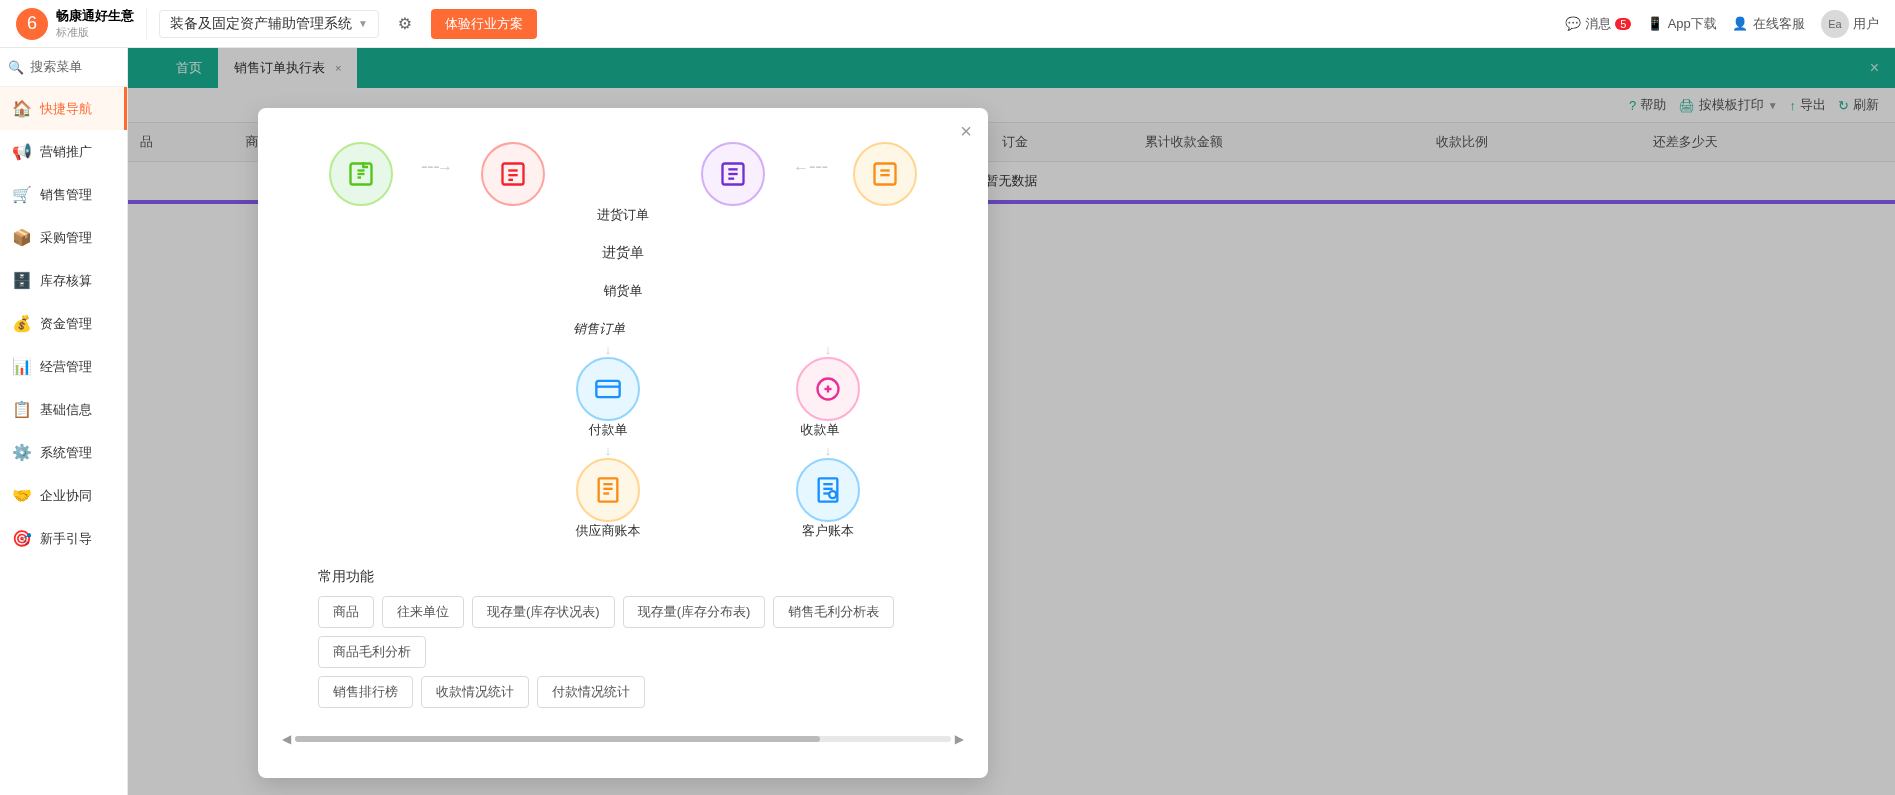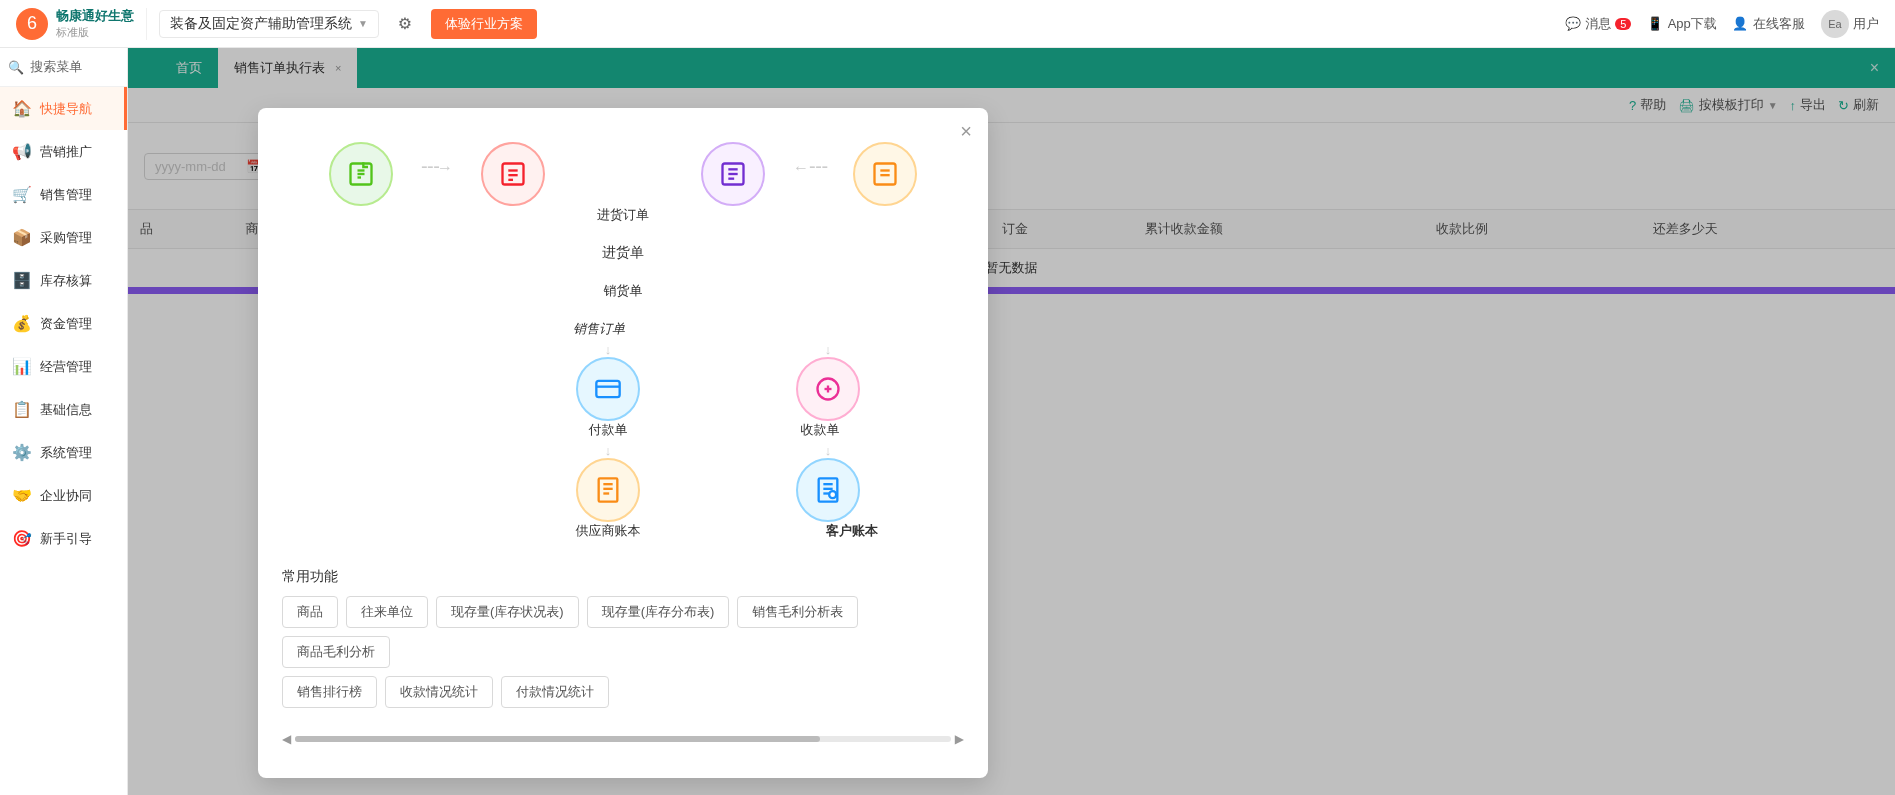--- a/index.html
+++ b/index.html
@@ -6,21 +6,21 @@
     body { font-family: 'Microsoft YaHei', Arial, sans-serif; font-size: 13px; background: #f0f2f5; overflow: hidden; }
 
     
     .app-container { display: flex; flex-direction: column; height: 795px; width: 1895px; }
     .top-bar { display: flex; align-items: center; height: 48px; background: #fff; border-bottom: 1px solid #e8e8e8; padding: 0 16px; gap: 12px; }
     .main-area { display: flex; flex: 1; overflow: hidden; }
     .sidebar { width: 128px; background: #fff; border-right: 1px solid #e8e8e8; display: flex; flex-direction: column; }
     .content-area { flex: 1; display: flex; flex-direction: column; overflow: hidden; position: relative; }
     .logo-icon { width: 32px; height: 32px; background: #ff6b35; border-radius: 50%; display: flex; align-items: center; justify-content: center; color: white; font-size: 18px; }
     .logo-text { font-size: 12px; color: #333; line-height: 1.3; }
-    .logo-text .main { color: #0f766e; font-weight: bold; font-size: 13px; }
+    .logo-text .main { color: #000000; font-weight: bold; font-size: 13px; }
     .system-title { display: flex; align-items: center; gap: 6px; color: #333; font-size: 14px; border: 1px solid #e8e8e8; border-radius: 4px; padding: 4px 10px; cursor: pointer; }
     .system-title .chevron { color: #999; font-size: 10px; }
     .gear-btn { width: 28px; height: 28px; display: flex; align-items: center; justify-content: center; color: #666; cursor: pointer; font-size: 16px; }
     .experience-btn { background: #ff6b35; color: white; border: none; border-radius: 4px; padding: 6px 14px; cursor: pointer; font-size: 13px; }
     .top-right { margin-left: auto; display: flex; align-items: center; gap: 16px; }
     .top-right-item { display: flex; align-items: center; gap: 4px; color: #555; cursor: pointer; font-size: 13px; }
     .badge { background: #f5222d; color: white; border-radius: 10px; padding: 0 5px; font-size: 11px; min-width: 16px; text-align: center; }
     .user-avatar { width: 28px; height: 28px; background: #d9d9d9; border-radius: 50%; display: flex; align-items: center; justify-content: center; color: #666; font-size: 12px; }
 
     
@@ -48,33 +48,33 @@
     .btn-query { background: #ff6b35; color: white; border: none; border-radius: 4px; padding: 6px 16px; cursor: pointer; font-size: 13px; }
     .btn-set { background: #fff; color: #ff6b35; border: 1px solid #ff6b35; border-radius: 4px; padding: 6px 12px; cursor: pointer; font-size: 13px; }
     .more-conditions { color: #1ab394; cursor: pointer; font-size: 13px; }
     .date-input { border: 1px solid #d9d9d9; border-radius: 4px; padding: 5px 10px; font-size: 13px; color: #ccc; width: 130px; display: flex; align-items: center; justify-content: space-between; }
     .calendar-icon { color: #999; }
 
     
     .table-area { flex: 1; background: #fff; overflow: auto; }
     .data-table { width: 100%; border-collapse: collapse; }
     .data-table th { background: #fafafa; border-bottom: 1px solid #e8e8e8; padding: 10px 12px; text-align: left; font-weight: 500; color: #555; font-size: 13px; white-space: nowrap; }
-    .data-table td { padding: 10px 12px; border-bottom: 7px solid #8b5cf6; font-size: 13px; color: #333; }
+    .data-table td { padding: 10px 12px; border-bottom: 4px solid #8b5cf6; font-size: 13px; color: #333; }
     .no-data { text-align: center; padding: 60px; color: #999; font-size: 14px; }
     .modal-close { position: absolute; top: 12px; right: 16px; font-size: 20px; color: #999; cursor: pointer; }
     .flow-item { display: flex; flex-direction: column; align-items: center; gap: 8px; width: 100px; }
     .flow-circle { width: 64px; height: 64px; border-radius: 50%; display: flex; align-items: center; justify-content: center; font-size: 24px; }
     .flow-circle.green { background: #e8f8e8; color: #52c41a; border: 2px solid #b7eb8f; }
     .flow-circle.red { background: #fff1f0; color: #f5222d; border: 2px solid #ffa39e; }
     .flow-circle.purple { background: #f9f0ff; color: #722ed1; border: 2px solid #d3adf7; }
     .flow-circle.orange { background: #fff7e6; color: #fa8c16; border: 2px solid #ffd591; }
     .flow-circle.blue { background: #e6f7ff; color: #1890ff; border: 2px solid #91d5ff; }
     .flow-circle.pink { background: #fff0f6; color: #eb2f96; border: 2px solid #ffadd2; }
 
-    .common-functions { padding: 8px 0; }
+    .common-functions { padding: 8px 0; margin-left: 36px; }
     .common-title { font-size: 14px; color: #333; margin-bottom: 10px; font-weight: 500; }
     .func-buttons { display: flex; flex-wrap: wrap; gap: 8px; margin-bottom: 8px; }
     .func-btn { border: 1px solid #d9d9d9; background: #fff; border-radius: 4px; padding: 6px 14px; font-size: 13px; color: #555; cursor: pointer; }
 
     
     .scroll-bar-area { padding: 8px 0; display: flex; align-items: center; }
     .scroll-track { flex: 1; height: 6px; background: #e8e8e8; border-radius: 3px; margin: 0 4px; }
     .scroll-thumb { width: 80%; height: 6px; background: #bbb; border-radius: 3px; }
     .scroll-btn { color: #999; cursor: pointer; font-size: 12px; }
 
@@ -211,34 +211,20 @@
         <div class="header-action">
           <span class="icon">↑</span>
           <span>导出</span>
         </div>
         <div class="header-action">
           <span class="icon">↻</span>
           <span>刷新</span>
         </div>
       </div>
 
-      <div class="filter-bar">
-        <div class="date-input">
-          <span style="color:#ccc;">yyyy-mm-dd</span>
-          <span class="calendar-icon">📅</span>
-        </div>
-        <select class="filter-select">
-          <option>单据状态</option>
-        </select>
-        <div style="display:flex;flex-direction:column;gap:4px;">
-          <button class="btn-query">查询</button>
-          <button class="btn-set">设置</button>
-        </div>
-        <span class="more-conditions">更多条件</span>
-      </div>
 
       <div class="table-area">
         <table class="data-table">
           <thead>
             <tr>
               <th>品</th>
               <th>商品</th>
               <th>金额</th>
               <th>预估毛利</th>
               <th>预估毛利率</th>
@@ -424,21 +410,21 @@
             </div>
           </div>
 
           <div style="display:flex;gap:10px;margin-bottom:0;">
             <div style="width:100px;"></div>
             <div style="width:70px;"></div>
             <div style="width:100px;text-align:center;">
               <span style="font-size:13px;color:#333;">供应商账本</span>
             </div>
             <div style="width:100px;"></div>
-            <div style="width:100px;text-align:right;font-weight:bold;">
+            <div style="width:100px;text-align:center;">
               <span style="font-size:13px;color:#333;">客户账本</span>
             </div>
           </div>
         </div>
 
         <div class="common-functions">
           <div class="common-title">常用功能</div>
           <div class="func-buttons">
             <button class="func-btn">商品</button>
             <button class="func-btn">往来单位</button>

